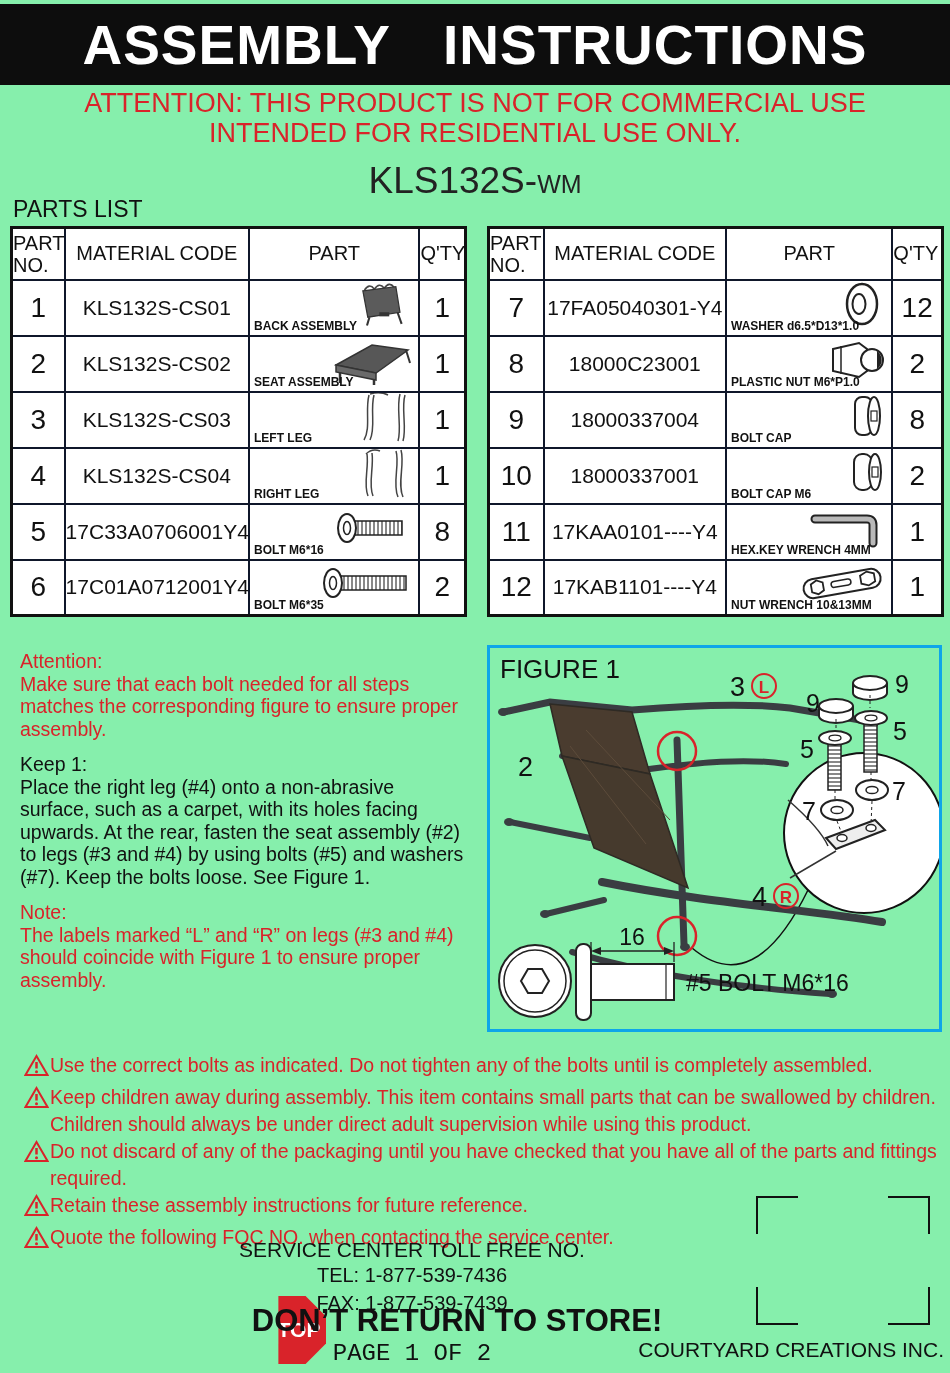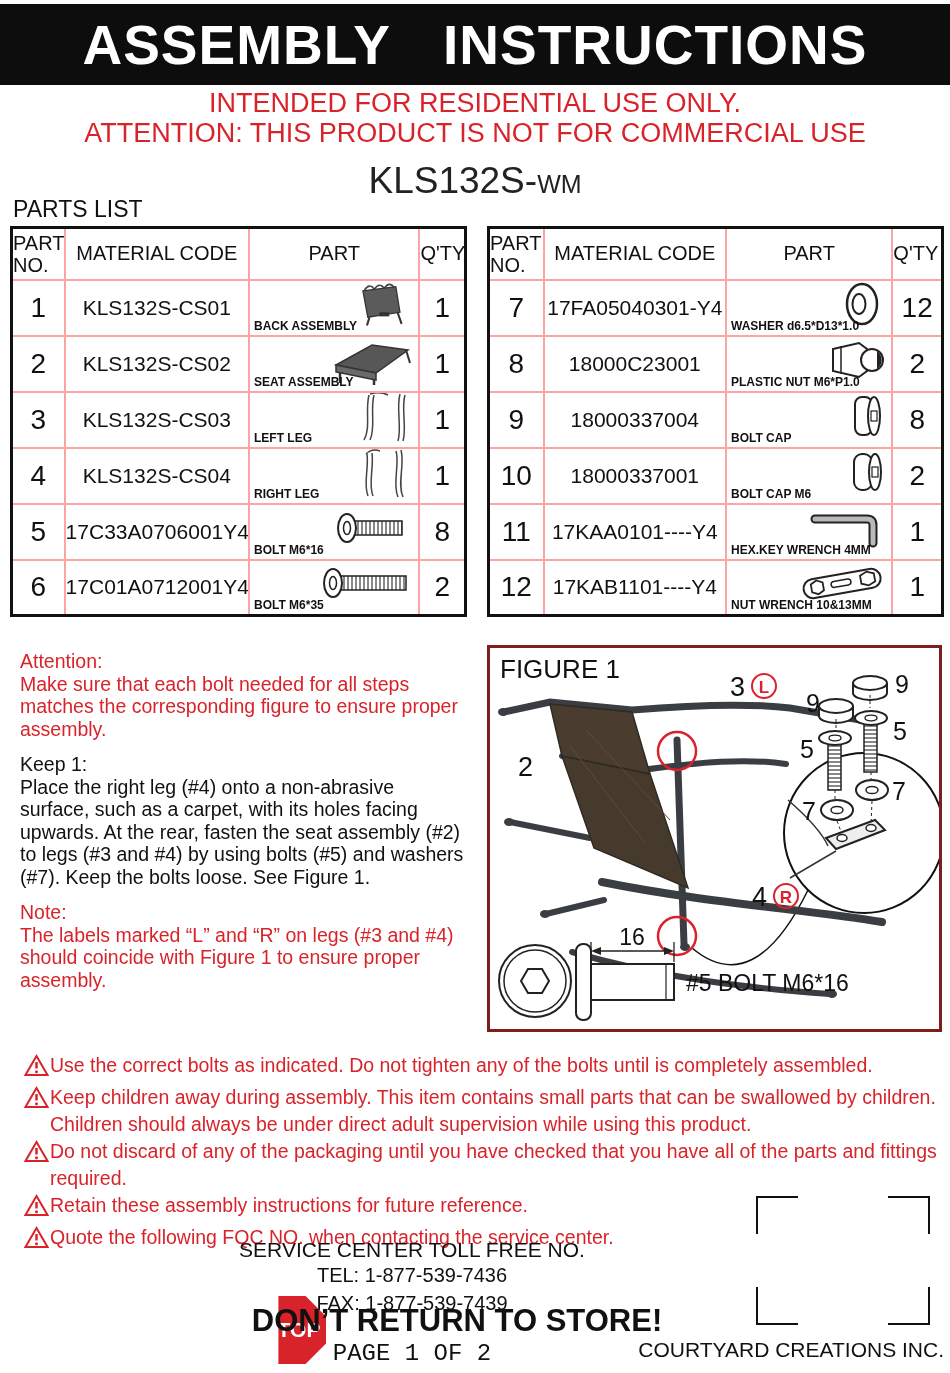--- a/index.html
+++ b/index.html
@@ -1,53 +1,53 @@
 <!DOCTYPE html>
 <html><head>
 <meta charset="utf-8">
 <style>
   html,body{margin:0;padding:0;background:#777;}
   .page{
-    position:relative;width:950px;height:1373px;background:#ffffff;
+    position:relative;width:950px;height:1373px;background:#86efac;
     font-family:"Liberation Sans",sans-serif;color:#111;margin:0 auto;overflow:hidden;
   }
   
   .banner{position:absolute;top:4px;left:0;width:950px;height:81px;background:#0d0d0d;
     display:flex;align-items:center;justify-content:center;gap:52px;}
   .banner span{color:#fff;font-size:55px;font-weight:bold;letter-spacing:1px;}
   
   .attn{position:absolute;top:88px;left:0;width:950px;text-align:center;
     color:#d9232a;font-size:27px;line-height:30px;}
   
   .model{position:absolute;top:160px;left:0;width:950px;text-align:center;color:#222;}
   .model .base{font-size:37px;}
   .model .suffix{font-size:25px;}
   
   .parts-heading{position:absolute;top:196px;left:13px;font-size:23px;color:#111;}
   table.parts{position:absolute;top:226px;border-collapse:collapse;table-layout:fixed;background:#fff;}
   table.parts{border:3px solid #111;}
-  table.parts td{border:2px solid #fca5a5;padding:0;vertical-align:middle;overflow:hidden;}
+  table.parts td{border:2px solid #0f172a;padding:0;vertical-align:middle;overflow:hidden;}
   .t-left{left:10px;width:457px;}
   .t-right{left:487px;width:457px;}
   td.h{font-size:20px;}
   td.h1{padding-left:3px;line-height:22px;}
   td.hc{text-align:center;}
   tr.hdr{height:52px;}
   tr.r{height:56px;}
   td.no,td.qty{text-align:center;font-size:28px;}
   td.code{text-align:center;font-size:21px;}
   td.part{position:relative;}
   .part-label{position:absolute;left:4px;bottom:2px;font-size:12px;white-space:nowrap;color:#111;font-weight:bold;}
   .part-art{position:absolute;right:4px;top:0;bottom:8px;display:flex;align-items:center;}
   
   .instr{position:absolute;top:650px;left:20px;width:452px;font-size:19.5px;line-height:22.5px;color:#111;}
   .instr p{margin:0 8px 13px 0;}
   .red{color:#d9232a;}
   
-  .figbox{position:absolute;top:645px;left:487px;width:449px;height:381px;border:3px solid #7f1d1d;overflow:hidden;}
+  .figbox{position:absolute;top:645px;left:487px;width:449px;height:381px;border:3px solid #0ea5e9;overflow:hidden;}
   .figtitle{position:absolute;top:6px;left:10px;font-size:26px;color:#111;z-index:3;}
   .figbox svg{position:absolute;top:0;left:0;}
   svg text{font-family:"Liberation Sans",sans-serif;}
   
   .warnings{position:absolute;top:1052px;left:24px;width:916px;}
   .warn{display:flex;color:#d9232a;font-size:19.5px;line-height:27px;}
   .warn .tri{flex:0 0 26px;padding-top:2px;}
   
   .svc{position:absolute;left:0;width:824px;text-align:center;color:#111;}
   .svc-head{top:1238px;font-size:21px;}
@@ -85,22 +85,22 @@
 </svg>
 
 <div class="page">
 
   <div class="banner">
     <span>ASSEMBLY</span>
     <span>INSTRUCTIONS</span>
   </div>
 
   <div class="attn">
+    <div>ATTENTION: THIS PRODUCT IS NOT FOR COMMERCIAL USE</div>
     <div>INTENDED FOR RESIDENTIAL USE ONLY.</div>
-    <div>ATTENTION: THIS PRODUCT IS NOT FOR COMMERCIAL USE</div>
   </div>
 
   <div class="model">
     <span class="base">KLS132S-</span><span class="suffix">WM</span>
   </div>
 
   <div class="parts-heading">PARTS LIST</div>
 
   <table class="parts t-left">
     <colgroup>

